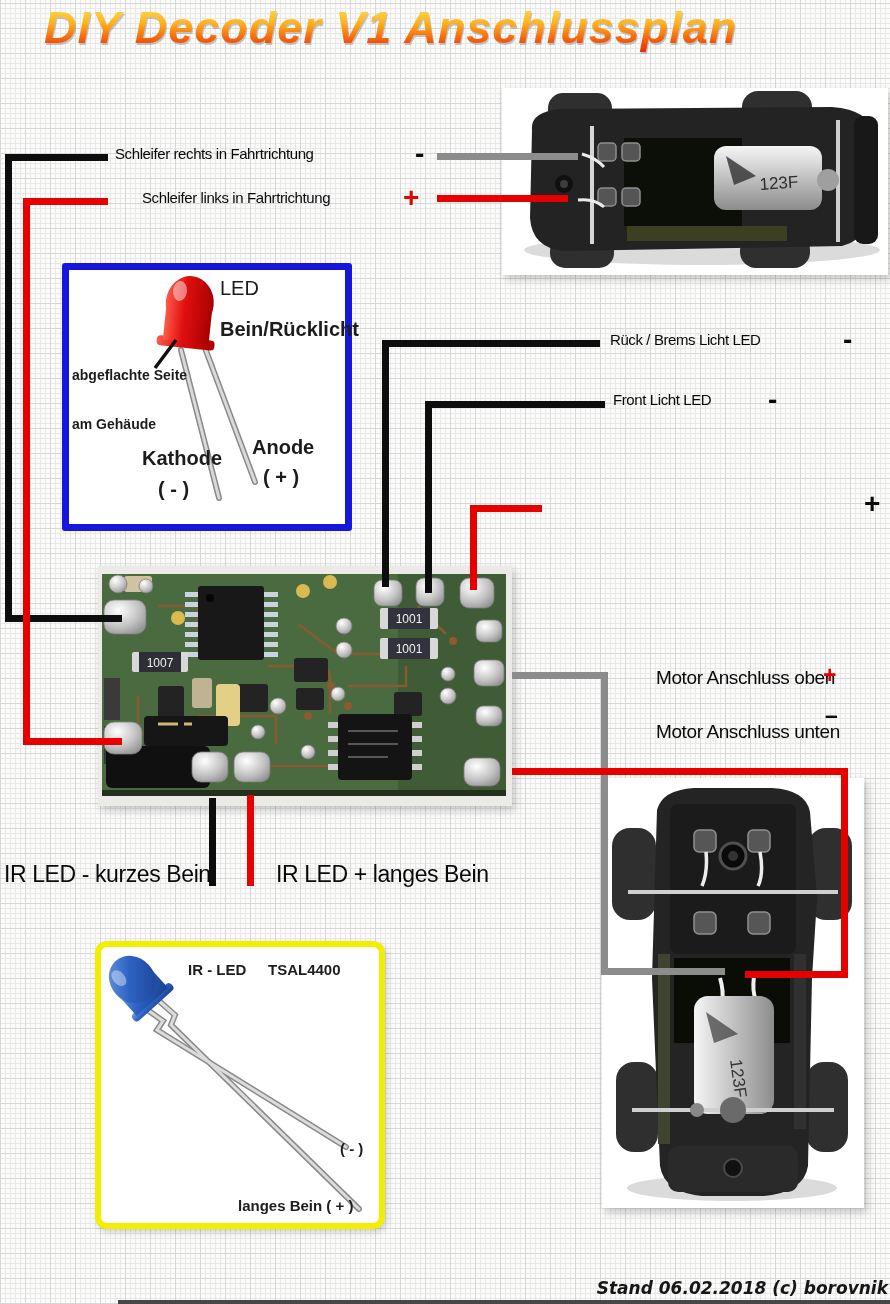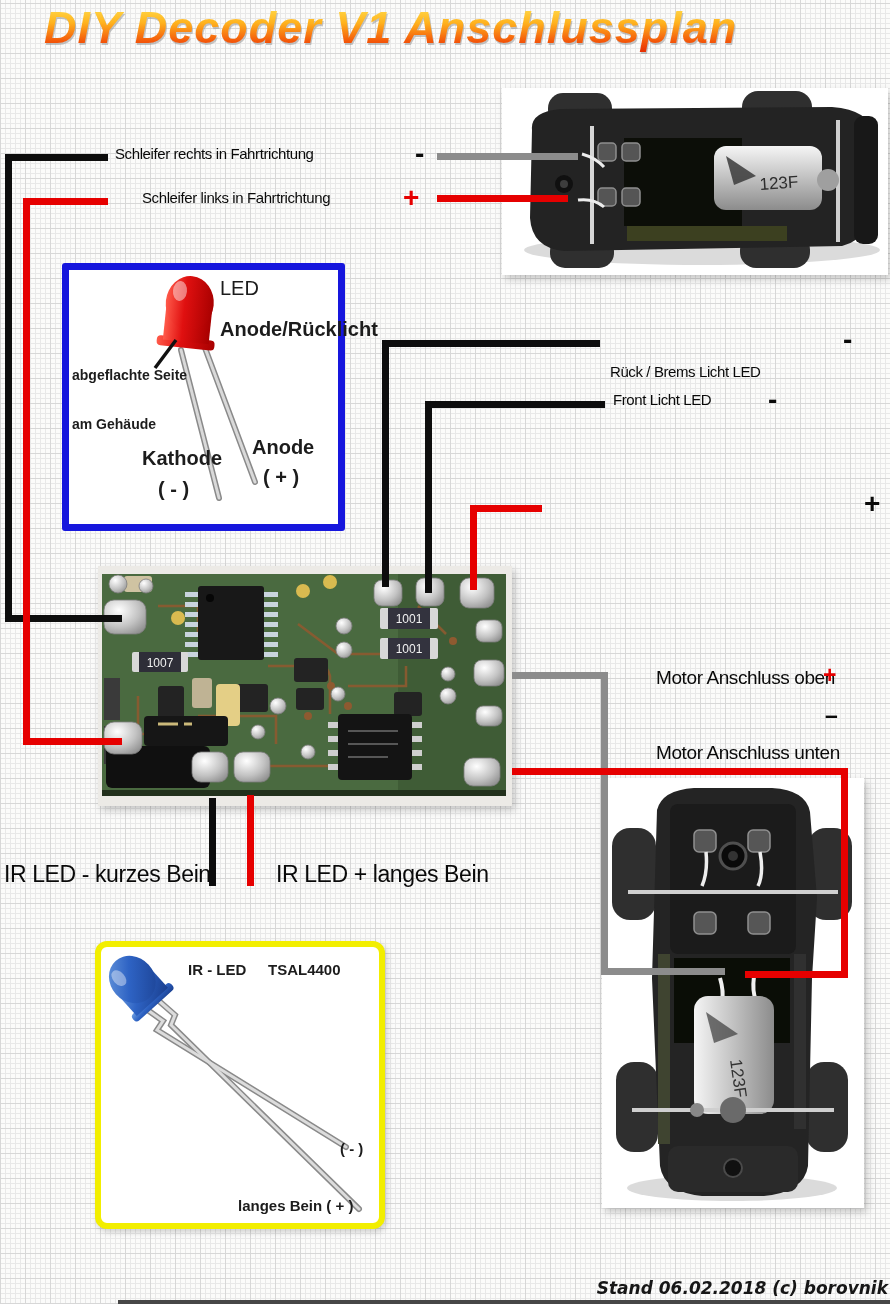--- a/index.html
+++ b/index.html
@@ -285,38 +285,38 @@
 
   <div class="wire blk" style="left:209px;top:798px;width:7px;height:88px;"></div>
   <div class="wire red" style="left:247px;top:795px;width:7px;height:91px;"></div>
 
   <div class="abs lbl" style="left:115px;top:146px;">Schleifer rechts in Fahrtrichtung</div>
   <div class="abs sign" style="left:415px;top:140px;">-</div>
 
   <div class="abs lbl" style="left:117px;top:190px;margin-left:25px;">Schleifer  links  in Fahrtrichtung</div>
   <div class="abs sign red" style="left:403px;top:184px;">+</div>
 
-  <div class="abs lbl" style="left:610px;top:332px;margin-top:32px;">Rück / Brems Licht LED</div>
+  <div class="abs lbl" style="left:610px;top:332px;">Rück / Brems Licht LED</div>
   <div class="abs sign" style="left:843px;top:326px;">-</div>
 
   <div class="abs lbl" style="left:613px;top:392px;">Front Licht LED</div>
   <div class="abs sign" style="left:768px;top:386px;">-</div>
 
   <div class="abs sign" style="left:864px;top:490px;">+</div>
 
   <div class="abs lbl-md" style="left:656px;top:668px;">Motor Anschluss oben</div>
   <div class="abs sign-sm red" style="left:823px;top:664px;">+</div>
 
-  <div class="abs lbl-md" style="left:656px;top:743px;">Motor Anschluss unten</div>
+  <div class="abs lbl-md" style="left:656px;top:722px;">Motor Anschluss unten</div>
   <div class="abs sign-sm" style="left:825px;top:704px;">–</div>
 
   <div class="abs lbl-lg" style="left:276px;top:862px;">IR LED + langes Bein</div>
   <div class="abs lbl-lg" style="left:4px;top:862px;">IR LED - kurzes Bein</div>
 
-  <div class="infobox box-blue" style="left:62px;top:263px;width:269px;height:254px;">
+  <div class="infobox box-blue" style="left:62px;top:263px;width:269px;height:254px;padding-left:7px;">
     <svg class="abs" style="left:0;top:0;" width="269" height="254" viewBox="0 0 269 254">
       <defs>
         <linearGradient id="redled" x1="0" y1="0" x2="1" y2="0">
           <stop offset="0" stop-color="#ff5a4a"></stop>
             <stop offset="0.4" stop-color="#e01010"></stop>
             <stop offset="1" stop-color="#a80000"></stop>
         </linearGradient>
       </defs>
       <g stroke="#8a8a8a" stroke-width="6" stroke-linecap="round" fill="none">
         <path d="M112 80 L150 228"></path>
@@ -328,21 +328,21 @@
       </g>
       <g transform="rotate(6 119 50)">
         <rect x="90" y="68" width="58" height="10" rx="4" fill="url(#redled)"></rect>
         <rect x="96" y="30" width="46" height="42" fill="url(#redled)"></rect>
         <ellipse cx="119" cy="33" rx="24" ry="27" fill="url(#redled)"></ellipse>
         <ellipse cx="108" cy="22" rx="7" ry="10" fill="#ffffff" opacity="0.45"></ellipse>
       </g>
       <line x1="86" y1="98" x2="107" y2="70" stroke="#111111" stroke-width="3.5"></line>
     </svg>
     <div class="boxlbl n20" style="left:151px;top:7px;">LED</div>
-    <div class="boxlbl b20" style="left:151px;top:48px;">Anode/Rücklicht</div>
+    <div class="boxlbl b20" style="left:151px;top:48px;">Bein/Rücklicht</div>
     <div class="boxlbl b14" style="left:3px;top:97px;">abgeflachte Seite</div>
     <div class="boxlbl b14" style="left:3px;top:119px;margin-top:27px;">am Gehäude</div>
     <div class="boxlbl b20" style="left:73px;top:177px;">Kathode</div>
     <div class="boxlbl b20" style="left:89px;top:208px;">( - )</div>
     <div class="boxlbl b20" style="left:183px;top:166px;">Anode</div>
     <div class="boxlbl b20" style="left:194px;top:196px;">( + )</div>
   </div>
 
   <div class="infobox box-yellow" style="left:95px;top:941px;width:278px;height:276px;">
     <svg class="abs" style="left:0;top:0;" width="278" height="276" viewBox="0 0 278 276">

